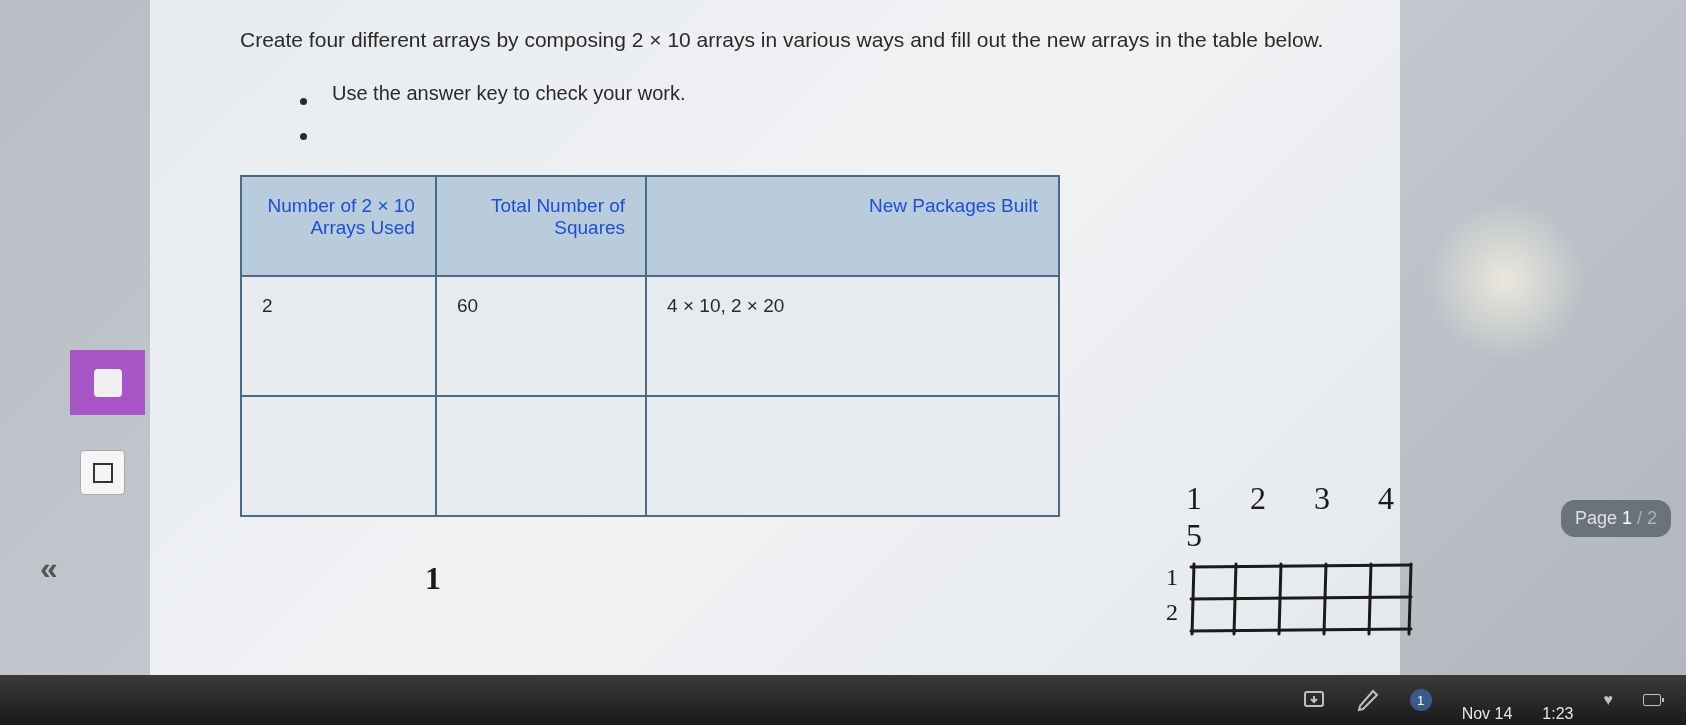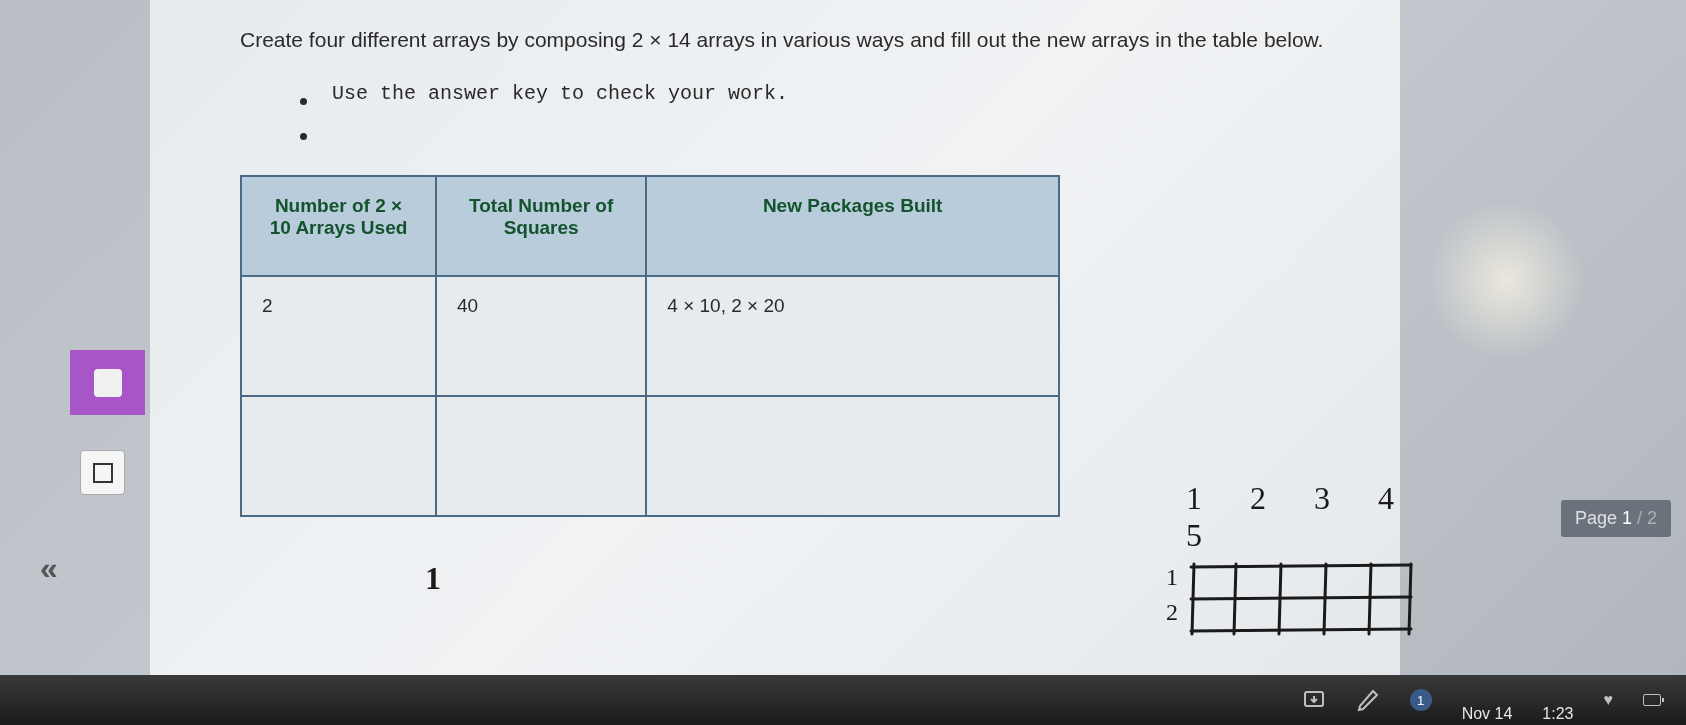--- a/index.html
+++ b/index.html
@@ -32,21 +32,20 @@
       margin-left: 30px;
     }
     .bullet-list {
       margin-left: 90px;
       margin-bottom: 35px;
     }
     .bullet-item {
       display: flex;
       align-items: flex-end;
       margin-bottom: 18px;
-      font-family: Liberation Mono, monospace;
     }
     .bullet-dot {
       width: 7px;
       height: 7px;
       background: #2a2a2a;
       border-radius: 50%;
       margin-top: 10px;
       margin-right: 25px;
       flex-shrink: 0;
     }
@@ -56,24 +55,24 @@
     }
     .data-table {
       border-collapse: collapse;
       margin-left: 30px;
       width: 820px;
     }
     .data-table th {
       background: #b8ccdb;
       border: 2px solid #4a6a85;
       padding: 18px 20px;
-      text-align: center;
-      font-weight: bold;
+      text-align: right;
+      font-weight: normal;
       font-size: 19px;
-      color: #14532d;
+      color: #1d4ed8;
       vertical-align: top;
       height: 100px;
     }
     .data-table td {
       background: #e8ebee;
       border: 2px solid #4a6a85;
       padding: 18px 20px;
       font-size: 19px;
       color: #2a2a2a;
       vertical-align: top;
@@ -175,21 +174,21 @@
     }
     
     .page-indicator {
       position: absolute;
       right: 15px;
       top: 500px;
       background: #6a737b;
       color: #e0e0e0;
       padding: 8px 14px;
       font-size: 18px;
-      border-radius: 3px;
+      border-radius: 14px;
     }
     .page-indicator .current {
       color: #fff;
     }
     .page-indicator .total {
       color: #b0b0b0;
     }
     
     .bottom-taskbar {
       position: absolute;
@@ -275,21 +274,21 @@
   <div class="toolbar-button-purple">
     <div class="dice-icon"></div>
   </div>
   <div class="toolbar-button-white">
     <div class="expand-icon"></div>
   </div>
   <div class="collapse-button">«</div>
 </div>
 
 <div class="document-area">
-  <div class="instruction-main">Create four different arrays by composing 2 × 14 arrays in various ways and fill out the new arrays in the table below.</div>
+  <div class="instruction-main">Create four different arrays by composing 2 × 10 arrays in various ways and fill out the new arrays in the table below.</div>
 
   <div class="bullet-list">
     <div class="bullet-item">
       <div class="bullet-dot"></div>
       <div class="bullet-text">Use the answer key to check your work.</div>
     </div>
     <div class="bullet-item">
       <div class="bullet-dot"></div>
     </div>
   </div>
@@ -298,21 +297,21 @@
     <thead>
       <tr>
         <th class="col1">Number of 2 × 10 Arrays Used</th>
         <th class="col2">Total Number of Squares</th>
         <th class="col3">New Packages Built</th>
       </tr>
     </thead>
     <tbody>
       <tr>
         <td>2</td>
-        <td>40</td>
+        <td>60</td>
         <td>4 × 10, 2 × 20</td>
       </tr>
       <tr>
         <td></td>
         <td></td>
         <td></td>
       </tr>
     </tbody>
   </table>
 

